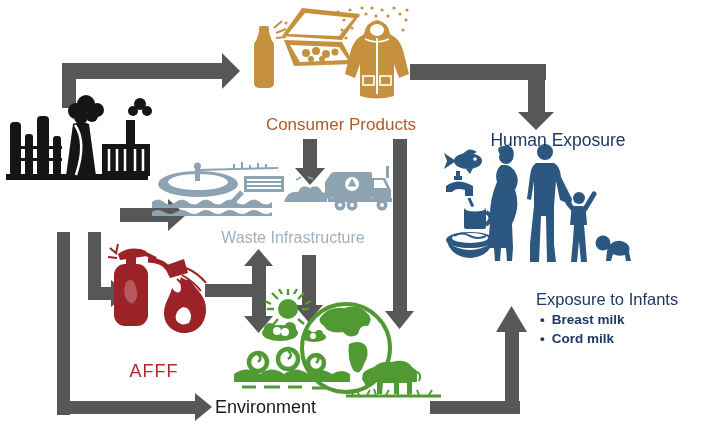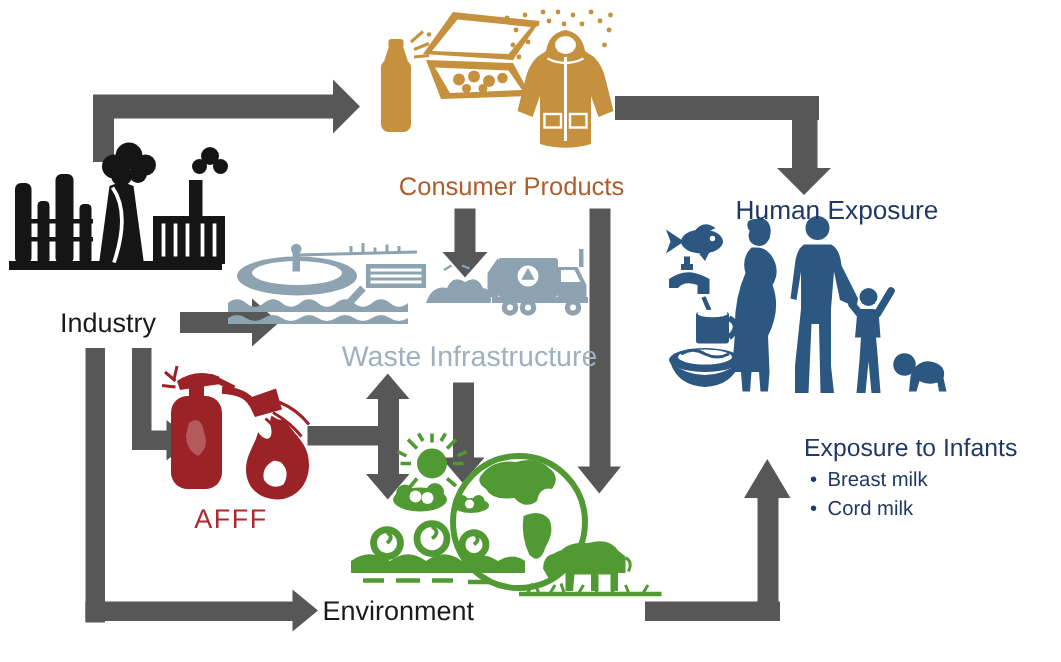--- a/index.html
+++ b/index.html
@@ -4,28 +4,28 @@
 <style>
   html,body{margin:0;padding:0;background:#fff;}
   .canvas{position:relative;width:707px;height:441px;background:#fff;overflow:hidden;
           font-family:"Liberation Sans", sans-serif;}
   .layer{position:absolute;left:0;top:0;}
   .arrows *{fill:var(--arrow,#575757);}
   .lbl{position:absolute;white-space:nowrap;line-height:1.1;}
   .center{text-align:center;}
   .industry-lbl{left:40px;top:206px;font-size:18px;color:var(--ink,#1a1a1a);}
   .consumer-lbl{left:250px;top:116px;width:182px;font-size:17px;color:var(--consumer-text,#B05C28);}
-  .waste-lbl{left:220px;top:229px;width:186px;font-size:19px;color:var(--waste-text,#9FB1BF);}
-  .afff-lbl{left:124px;top:337px;width:60px;font-size:18px;letter-spacing:1px;color:var(--afff-text,#B02730);}
+  .waste-lbl{left:200px;top:229px;width:186px;font-size:16px;color:var(--waste-text,#9FB1BF);}
+  .afff-lbl{left:124px;top:362px;width:60px;font-size:18px;letter-spacing:1px;color:var(--afff-text,#B02730);}
   .env-lbl{left:215px;top:398px;font-size:18px;color:var(--ink,#1a1a1a);}
   .human-lbl{left:478px;top:131px;width:160px;font-size:17.5px;color:var(--human-text,#1F3864);}
   .transfer-lbl{left:536px;top:290px;font-size:16.5px;color:var(--human-text,#1F3864);}
   .transfer-list{position:absolute;left:540px;top:312px;margin:0;padding:0;list-style:none;
                  font-size:13.5px;color:var(--human-text,#1F3864);}
-  .transfer-list li{margin:0 18px 4px 0;}
+  .transfer-list li{margin:0 18px 4px 0;font-weight:bold;}
   .transfer-list li::before{content:"•";margin-right:7px;}
   .icon{position:absolute;}
   .i-industry{color:var(--industry-icon,#151515);}
   .i-consumer{color:var(--consumer-icon,#C5913E);}
   .i-waste{color:var(--waste-icon,#8EA3B2);}
   .i-afff{color:var(--afff-icon,#9B2226);}
   .i-env{color:var(--env-icon,#519A33);}
   .i-human{color:var(--human-icon,#2B5780);}
 </style>
 </head>
@@ -291,21 +291,20 @@
         <path d="M143,65 L152,50" stroke="currentColor" stroke-width="5" stroke-linecap="round" fill="none"></path>
         <path d="M131,65 L126,59" stroke="currentColor" stroke-width="5" stroke-linecap="round" fill="none"></path>
       </g>
       <g>
         <circle cx="161" cy="99" r="7.5"></circle>
         <path d="M166,103 Q173,94 182,98 Q189,101 187,108 L189,117 L184,117 L183,111 Q176,113 171,110 L169,117 L164,117 L165,107 Z"></path>
       </g>
     </g>
   </svg>
 
-  <div class="lbl industry-lbl">Industry</div>
   <div class="lbl center consumer-lbl">Consumer Products</div>
   <div class="lbl center waste-lbl">Waste Infrastructure</div>
   <div class="lbl center afff-lbl">AFFF</div>
   <div class="lbl center human-lbl">Human Exposure</div>
   <div class="lbl env-lbl">Environment</div>
   <div class="lbl transfer-lbl">Exposure to Infants</div>
   <ul class="transfer-list">
     <li>Breast milk</li>
     <li>Cord milk</li>
   </ul>

